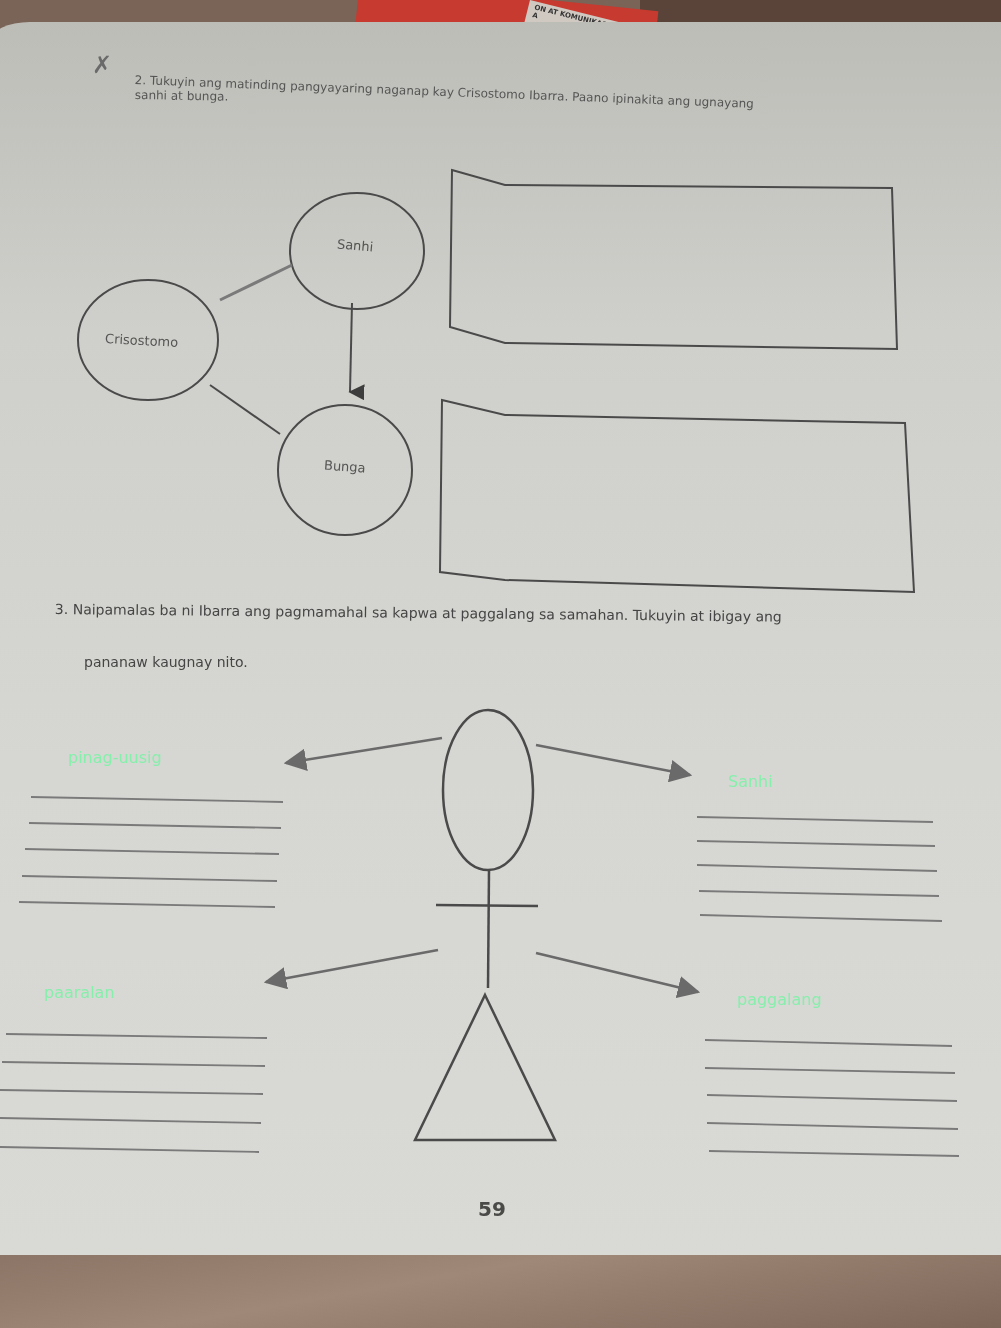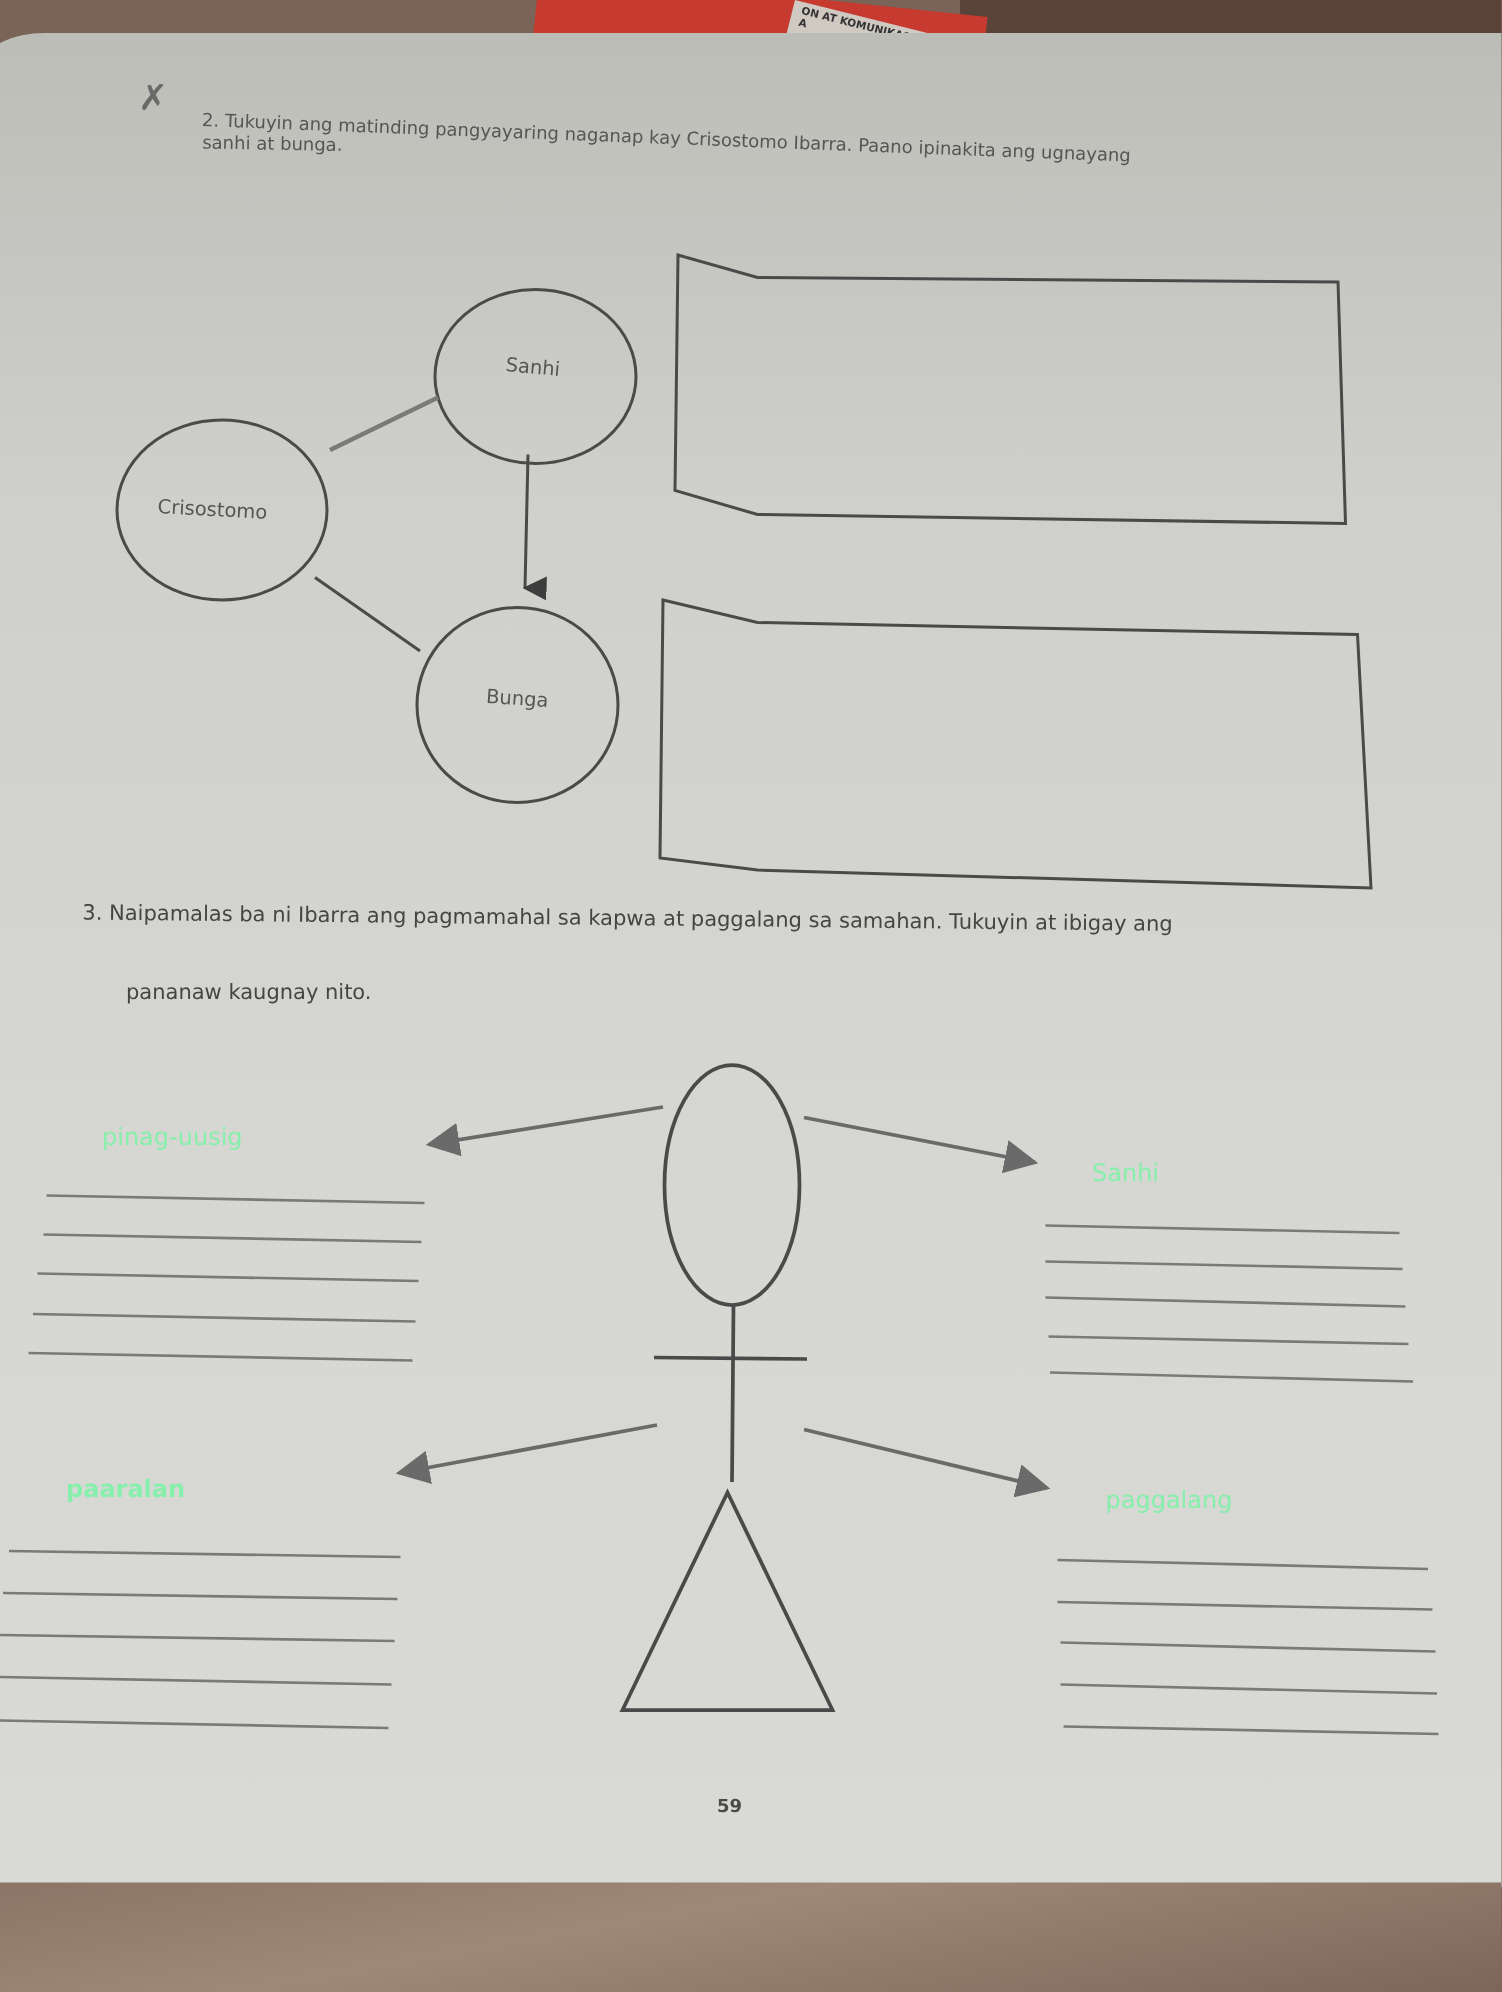--- a/index.html
+++ b/index.html
@@ -35,21 +35,21 @@
     .q-text {
       color: #4a4a48; font-size: 13px; line-height: 15px; white-space: nowrap;
     }
     .q2-line1 { left: 135px; top: 73px; transform: rotate(2.2deg); transform-origin: left top; font-size: 12px; color: #555; }
     .q2-line2 { left: 135px; top: 88px; font-size: 12px; color: #555; transform: rotate(1deg); transform-origin: left top;}
     .q2-mark { left: 92px; top: 58px; font-size: 24px; color: #6a6a6a; font-family: "DejaVu Serif", serif; }
     .q3-line1 { left: 55px; top: 602px; font-size: 14px; transform: rotate(0.6deg); transform-origin: left top; color: #454545;}
     .q3-line2 { left: 84px; top: 655px; font-size: 14px; color: #454545;}
     .label { color: #86efac; font-size: 16px; }
     .node-label { color: #555; font-size: 13px; }
-    .page-num { left: 478px; top: 1197px; font-size: 12px; font-weight: bold; color: #4a4a48; }
+    .page-num { left: 478px; top: 1197px; font-size: 20px; font-weight: bold; color: #4a4a48; }
     svg.overlay { position: absolute; left: 0; top: 0; }
   </style>
 </head>
 <body>
 
 <div class="top-dark"></div>
 <div class="red-cover"></div>
 <div class="cover-label">ON AT KOMUNIKASYON NA K 10 A</div>
 
 <div class="page"></div>
@@ -127,21 +127,21 @@
 <div class="abs node-label" style="left:324px; top:459px; transform:rotate(4deg);">Bunga</div>
 
 <div class="abs" style="left:460px; top:192px; width:425px; height:140px;"></div>
 <div class="abs" style="left:450px; top:420px; width:450px; height:155px;"></div>
 
 <div class="abs q-text q3-line1">3. Naipamalas ba ni Ibarra ang pagmamahal sa kapwa at paggalang sa samahan. Tukuyin at ibigay ang</div>
 <div class="abs q-text q3-line2">pananaw kaugnay nito.</div>
 
 <div class="abs label" style="left:68px; top:748px;">pinag-uusig</div>
 <div class="abs label" style="left:728px; top:772px;">Sanhi</div>
-<div class="abs label" style="left:44px; top:983px;font-weight:bold;">paaralan</div>
+<div class="abs label" style="left:44px; top:983px;">paaralan</div>
 <div class="abs label" style="left:737px; top:990px;">paggalang</div>
 
 <div class="abs" style="left:20px; top:785px; width:262px; height:125px;"></div>
 <div class="abs" style="left:697px; top:805px; width:245px; height:120px;"></div>
 <div class="abs" style="left:0px; top:1022px; width:268px; height:135px;"></div>
 <div class="abs" style="left:705px; top:1028px; width:255px; height:132px;"></div>
 
 <div class="abs page-num">59</div>
 
 </body></html>

